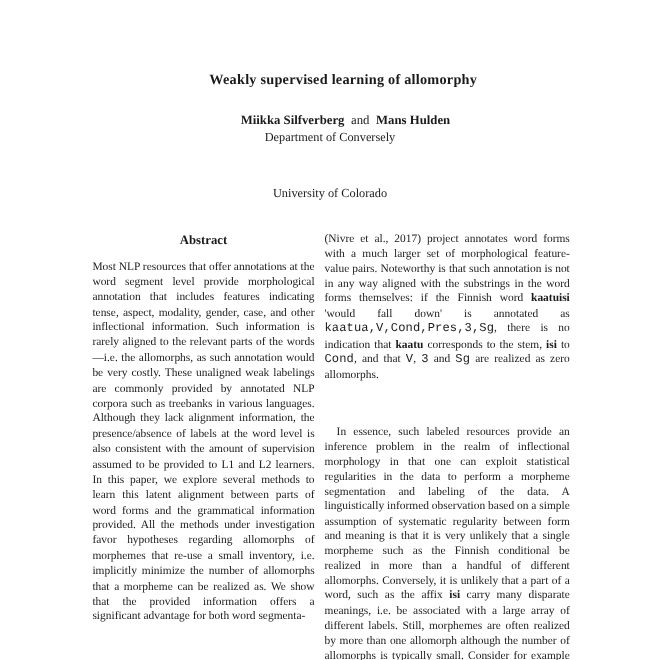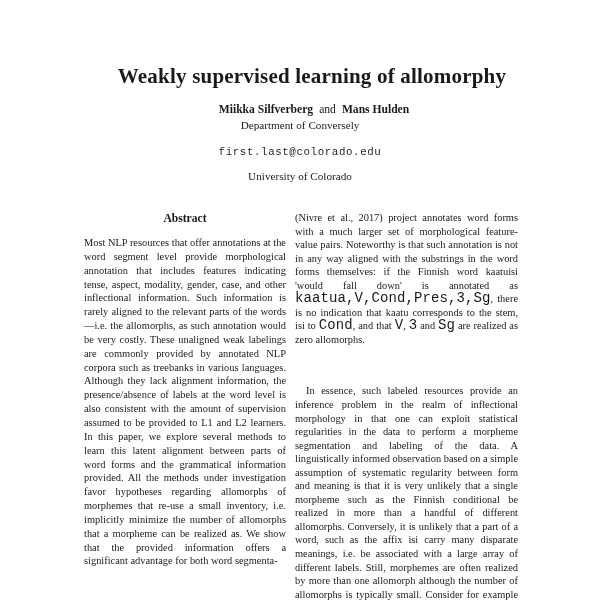--- a/index.html
+++ b/index.html
@@ -21,21 +21,21 @@
     inset: 0;
     background: #ffffff;
   }
   .title {
     position: absolute;
     top: 64px;
     left: 0;
     right: 0;
     margin: 0;
     text-align: center;
-    font-size: 21px;
+    font-size: 13px;
     font-weight: 700;
     letter-spacing: 0.2px;
     padding-left: 24px;
   }
   .authors {
     position: absolute;
     top: 103px;
     left: 0;
     right: 0;
     text-align: center;
@@ -99,45 +99,44 @@
     line-height: 13.85px;
     text-align: justify;
   }
   .para {
     margin: 0;
     font-size: 10.4px;
     line-height: 13.55px;
     text-align: justify;
   }
   .para.indent { text-indent: 11px; margin-top: 38px; }
-  .seg-b  { font-weight: 400; }
+  .seg-b  { font-weight: 700; }
   .seg-bu { font-weight: 700; text-decoration: underline; text-underline-offset: 1px; }
   .seg-mono {
     font-family: "Liberation Mono", "DejaVu Sans Mono", monospace;
-    font-size: 14px;
+    font-size: 11px;
     letter-spacing: 0.1px;
     margin-top: 23px;
   }
 </style>
 </head>
 <body>
 
 <div class="page">
 
   <h1 class="title">Weakly supervised learning of allomorphy</h1>
 
   <div class="authors">
     <span>Miikka Silfverberg</span><span class="and">and</span><span>Mans Hulden</span>
   </div>
 
   <div class="affil-dept">Department of Conversely</div>
 
   <div class="affil-univ">University of Colorado</div>
 
-  <div class="email">first.last@colorado.edu</div>
 
   <div class="columns">
 
     <div class="col-left">
       <div class="abstract-heading">Abstract</div>
       <p class="abstract-body">Most NLP resources that offer annotations at the word segment level provide morphological annotation that includes features indicating tense, aspect, modality, gender, case, and other inflectional information. Such information is rarely aligned to the relevant parts of the words—i.e. the allomorphs, as such annotation would be very costly. These unaligned weak labelings are commonly provided by annotated NLP corpora such as treebanks in various languages. Although they lack alignment information, the presence/absence of labels at the word level is also consistent with the amount of supervision assumed to be provided to L1 and L2 learners. In this paper, we explore several methods to learn this latent alignment between parts of word forms and the grammatical information provided. All the methods under investigation favor hypotheses regarding allomorphs of morphemes that re-use a small inventory, i.e. implicitly minimize the number of allomorphs that a morpheme can be realized as. We show that the provided information offers a significant advantage for both word segmenta-</p>
     </div>
 
     <div class="col-right">
       <p class="para"><span>(Nivre et al., 2017) project annotates word forms with a much larger set of morphological feature-value pairs. Noteworthy is that such annotation is not in any way aligned with the substrings in the word forms themselves: if the Finnish word </span><span class="seg-b">kaatuisi</span><span> 'would fall down' is annotated as </span><span class="seg-mono">kaatua,V,Cond,Pres,3,Sg</span><span>, there is no indication that </span><span class="seg-b">kaatu</span><span> corresponds to the stem, </span><span class="seg-b">isi</span><span> to </span><span class="seg-mono">Cond</span><span>, and that </span><span class="seg-mono">V</span><span>, </span><span class="seg-mono">3</span><span> and </span><span class="seg-mono">Sg</span><span> are realized as zero allomorphs.</span></p>

